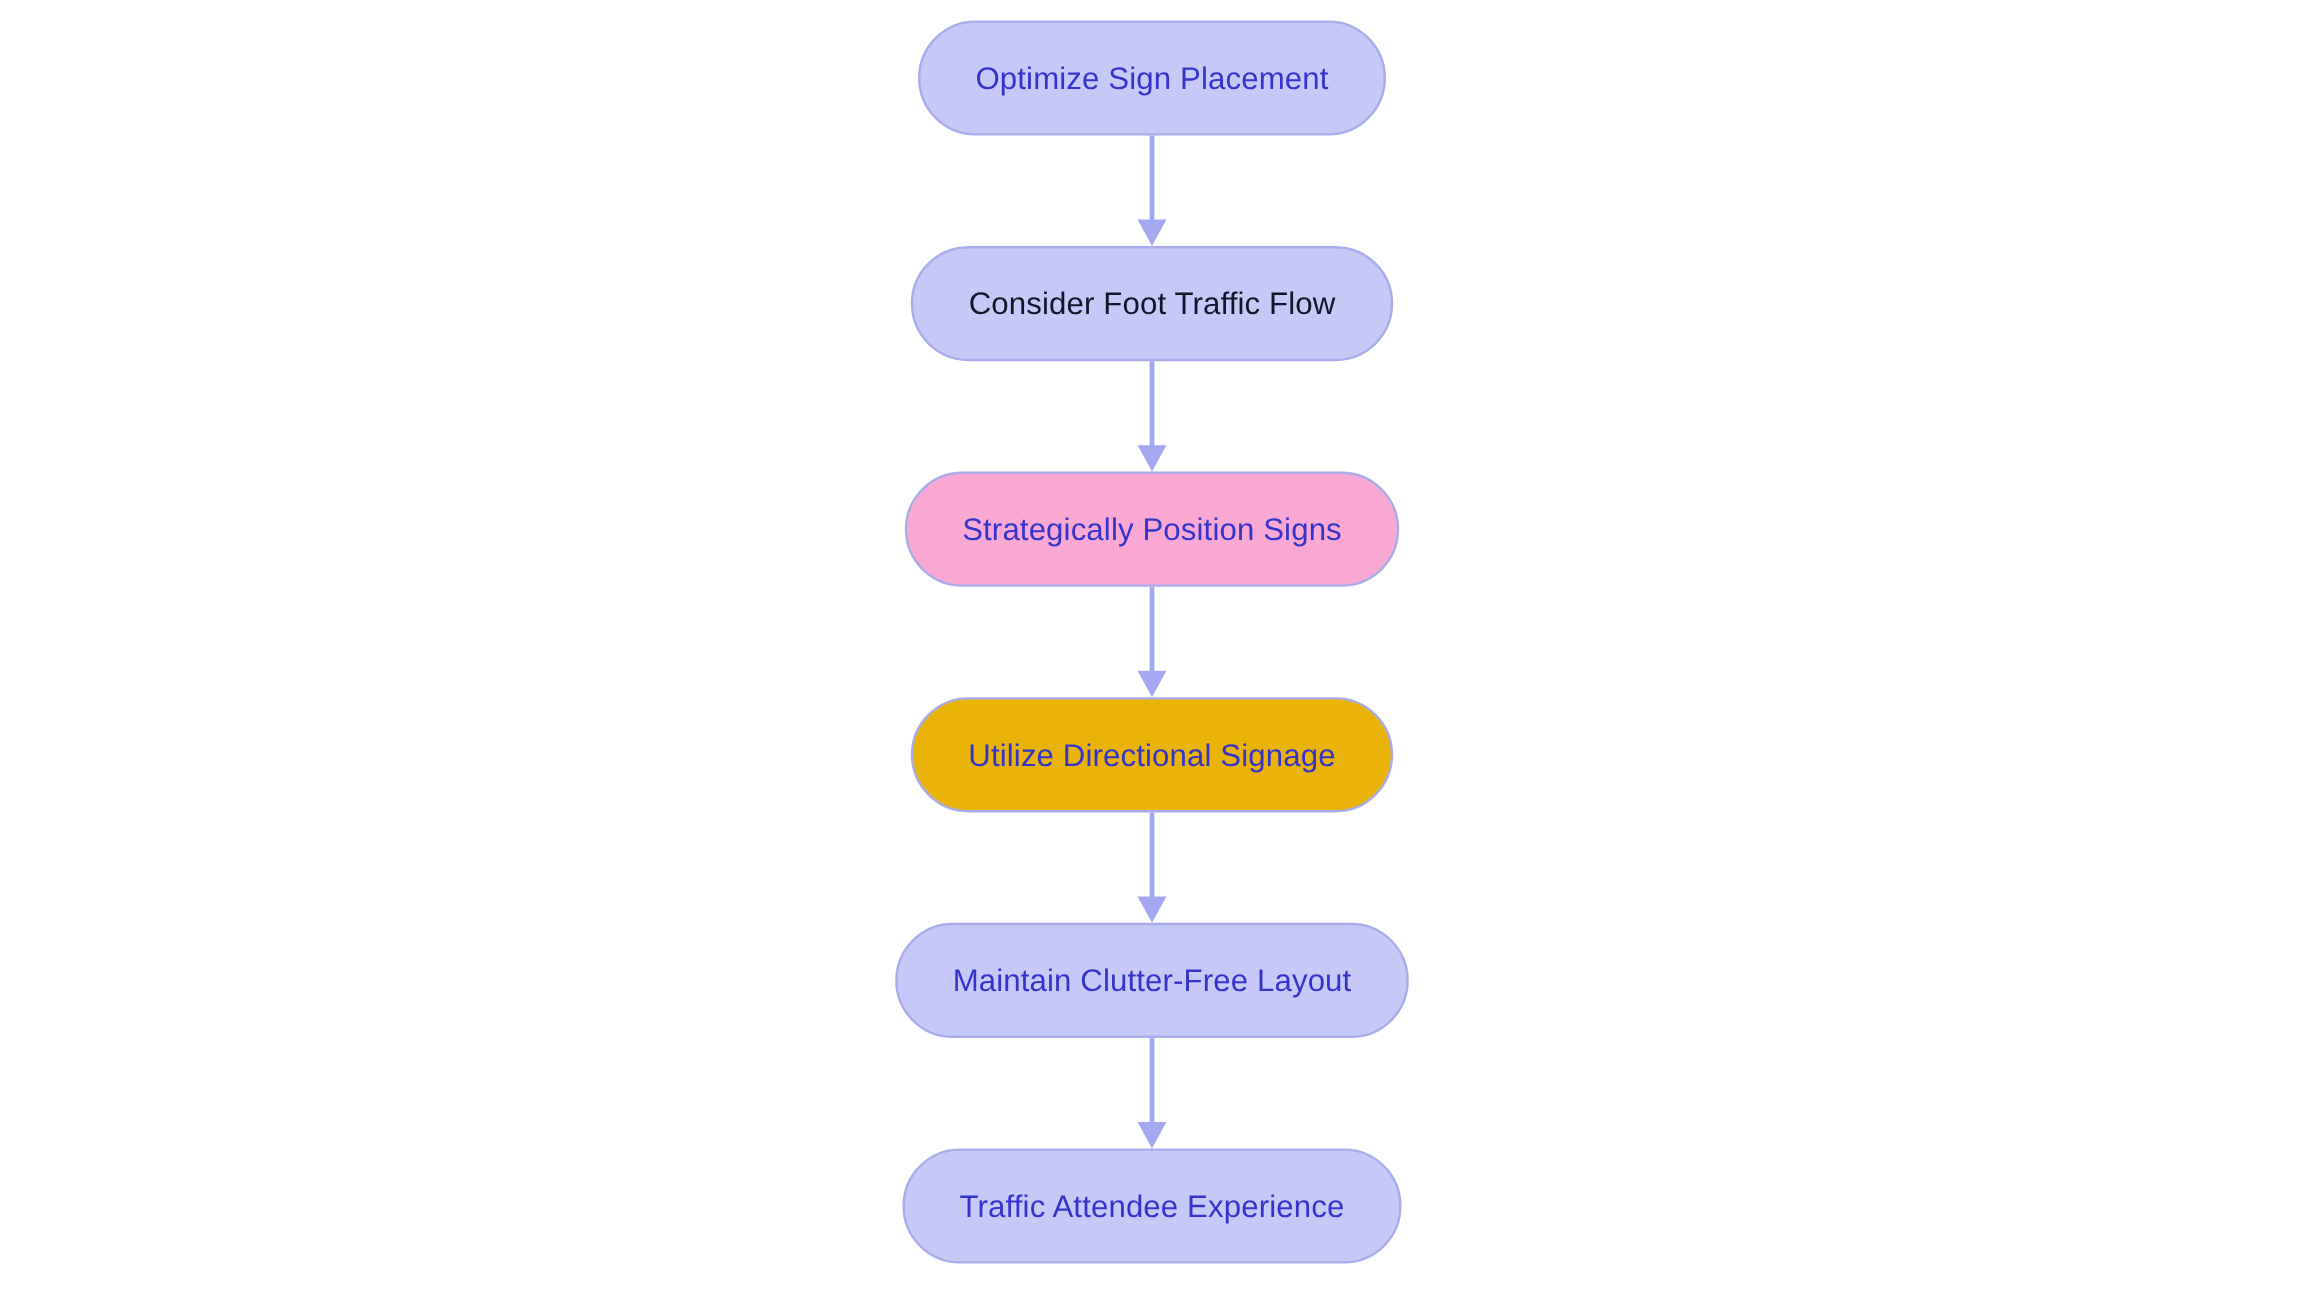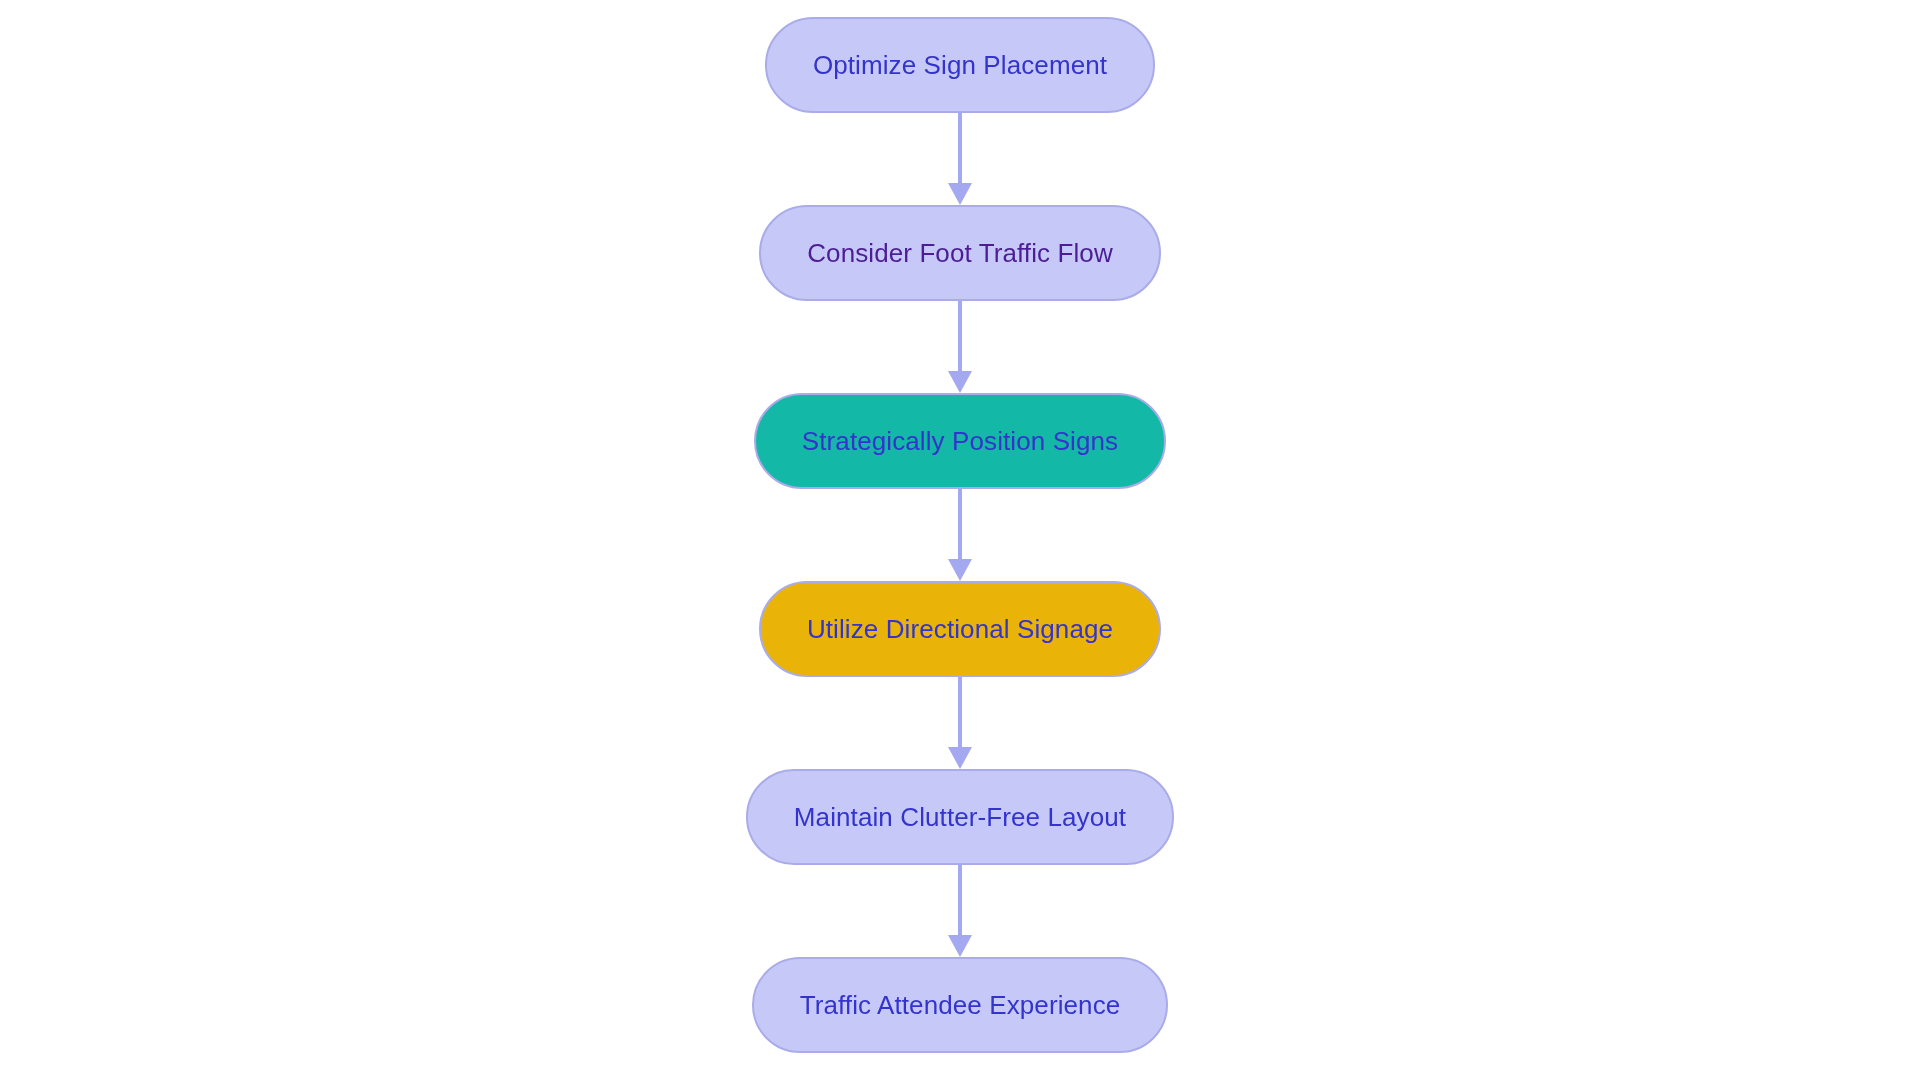--- a/index.html
+++ b/index.html
@@ -106,29 +106,29 @@
     <div class="node" style="background: rgb(198, 201, 248); border-color: rgb(169, 172, 233);">
       <span class="node-label" style="color: rgb(52, 52, 205);">Optimize Sign Placement</span>
     </div>
 
     <div class="connector">
       <div class="connector-line" style="background: rgb(163, 168, 240);"></div>
       <div class="connector-arrowhead" style="border-top-color: rgb(163, 168, 240);"></div>
     </div>
 
     <div class="node" style="background: rgb(198, 201, 248); border-color: rgb(169, 172, 233);">
-      <span class="node-label" style="color: #4c1d95;">Consider Foot Traffic Flow</span>
+      <span class="node-label" style="color: #0f172a;">Consider Foot Traffic Flow</span>
     </div>
 
     <div class="connector">
       <div class="connector-line" style="background: rgb(163, 168, 240);"></div>
       <div class="connector-arrowhead" style="border-top-color: rgb(163, 168, 240);"></div>
     </div>
 
-    <div class="node" style="background: #14b8a6; border-color: rgb(169, 172, 233);">
+    <div class="node" style="background: #f9a8d4; border-color: rgb(169, 172, 233);">
       <span class="node-label" style="color: rgb(52, 52, 205);">Strategically Position Signs</span>
     </div>
 
     <div class="connector">
       <div class="connector-line" style="background: rgb(163, 168, 240);"></div>
       <div class="connector-arrowhead" style="border-top-color: rgb(163, 168, 240);"></div>
     </div>
 
     <div class="node" style="background: #eab308; border-color: rgb(169, 172, 233);">
       <span class="node-label" style="color: rgb(52, 52, 205);">Utilize Directional Signage</span>

